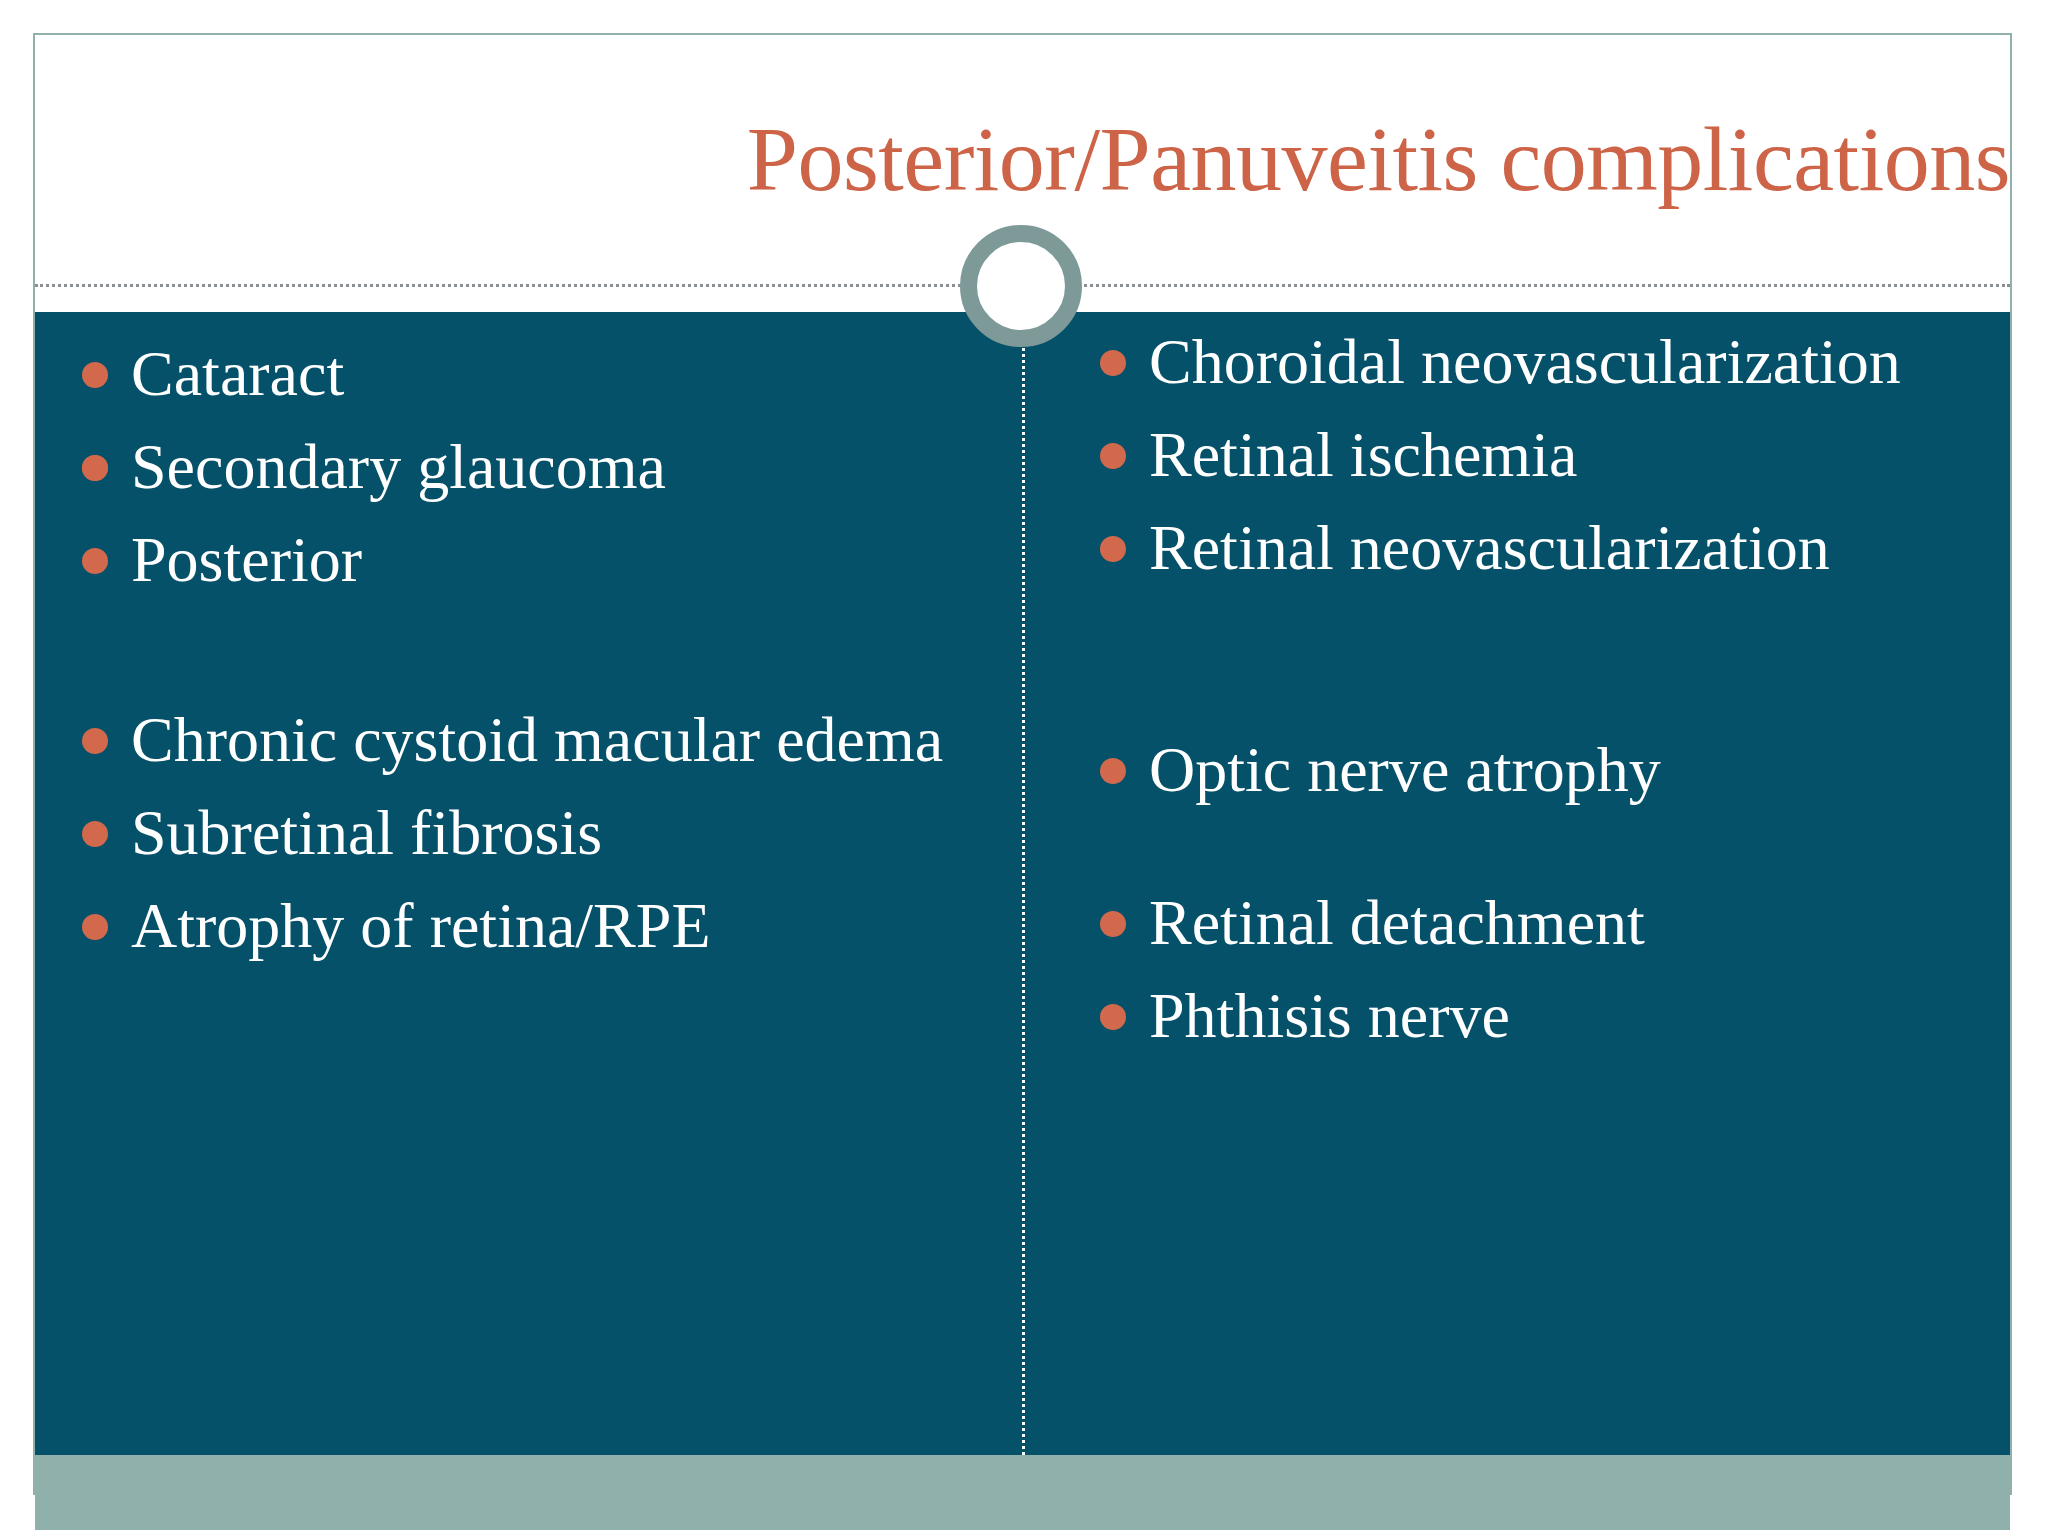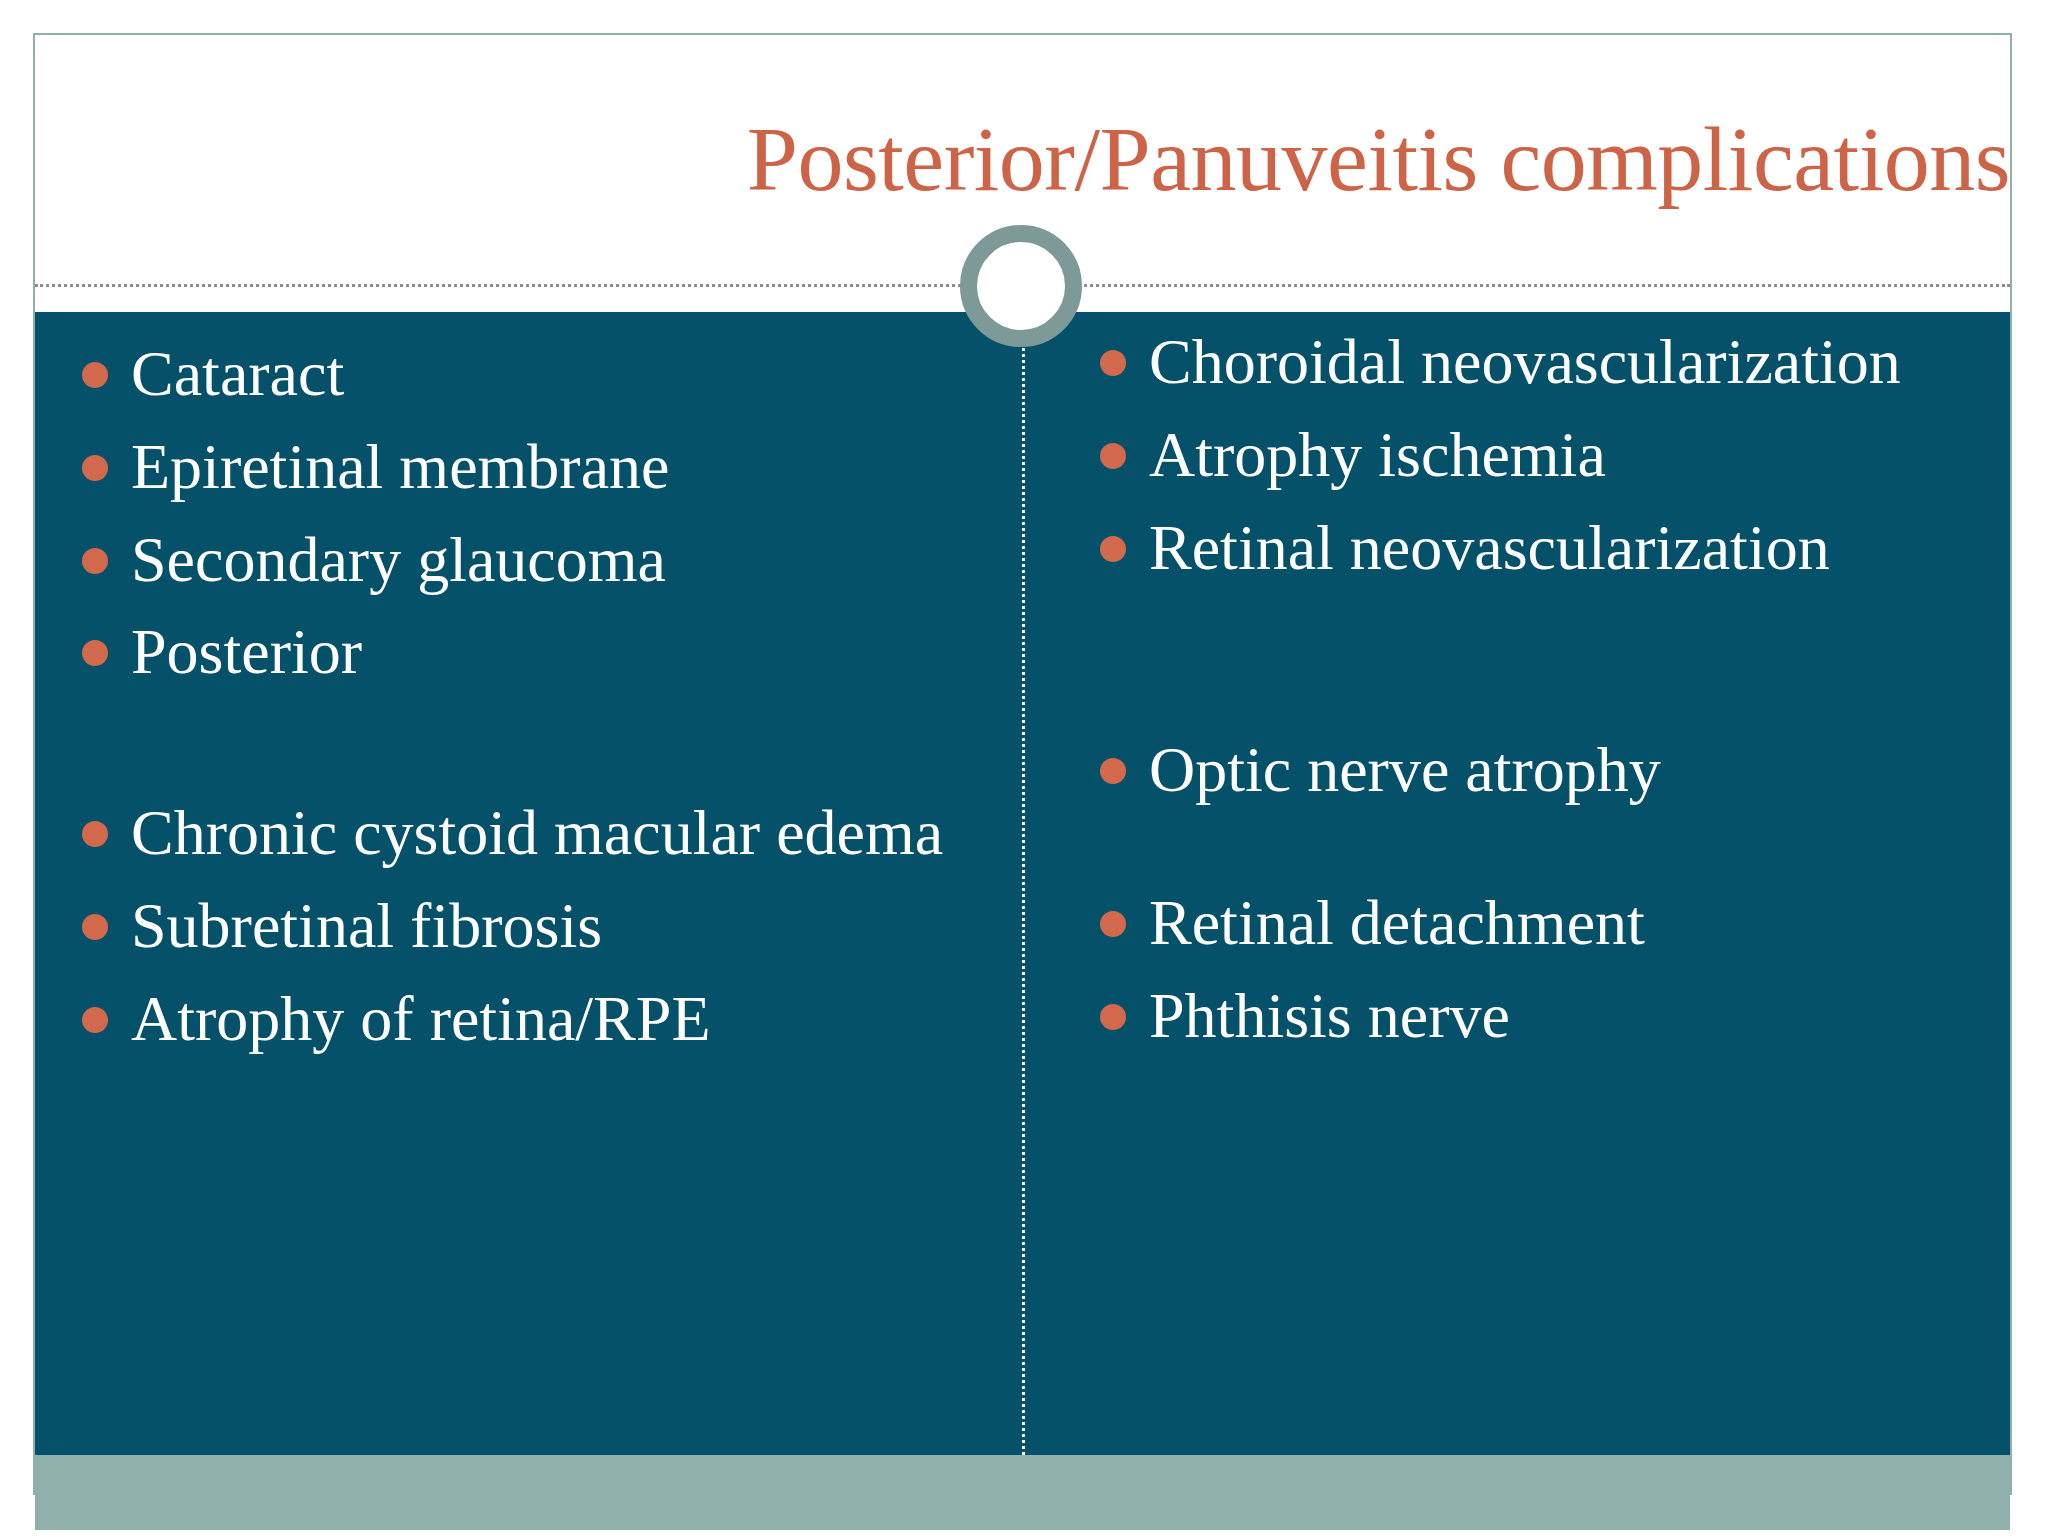--- a/index.html
+++ b/index.html
@@ -198,21 +198,20 @@
     <div class="col col-left">
       <ul class="bullet-list">
 
         <li class="bullet-item">
           <span class="dot"></span>
           <span>Cataract</span>
         </li>
 
         <li class="bullet-item">
           <span class="dot"></span>
-          <span>Epiretinal membrane</span>
         </li>
 
         <li class="bullet-item">
           <span class="dot"></span>
           <span>Secondary glaucoma</span>
         </li>
 
         <li class="bullet-item">
           <span class="dot"></span>
           <span>Posterior</span>
@@ -241,21 +240,21 @@
     <div class="col col-right">
       <ul class="bullet-list">
 
         <li class="bullet-item">
           <span class="dot"></span>
           <span>Choroidal neovascularization</span>
         </li>
 
         <li class="bullet-item">
           <span class="dot"></span>
-          <span>Atrophy ischemia</span>
+          <span>Retinal ischemia</span>
         </li>
 
         <li class="bullet-item">
           <span class="dot"></span>
           <span>Retinal neovascularization</span>
         </li>
 
         <li class="bullet-gap bullet-gap-lg"></li>
 
         <li class="bullet-item">

